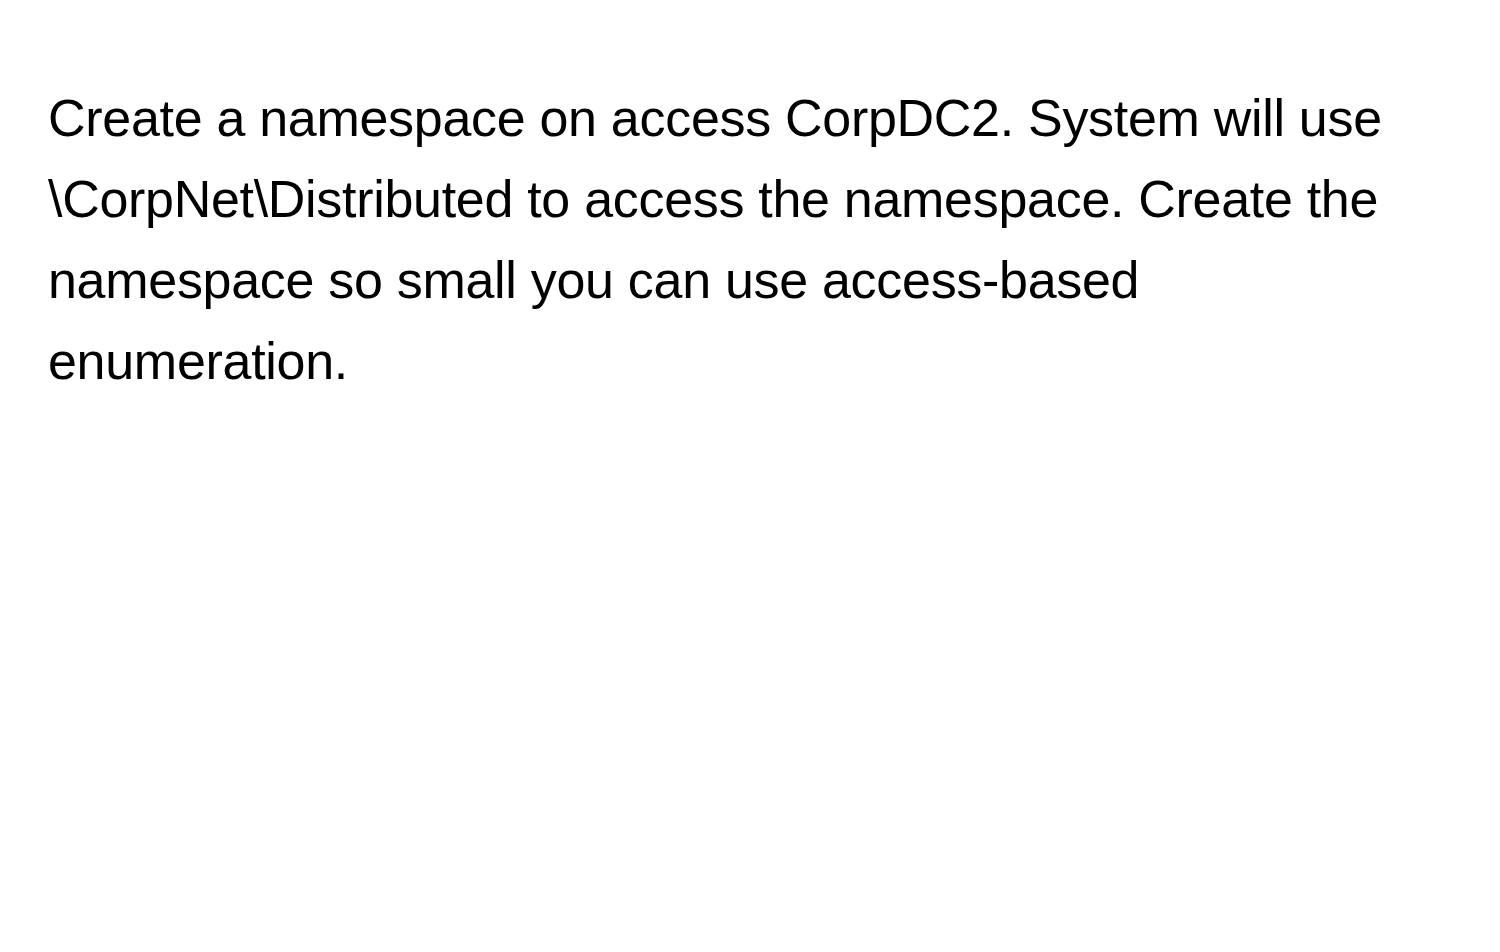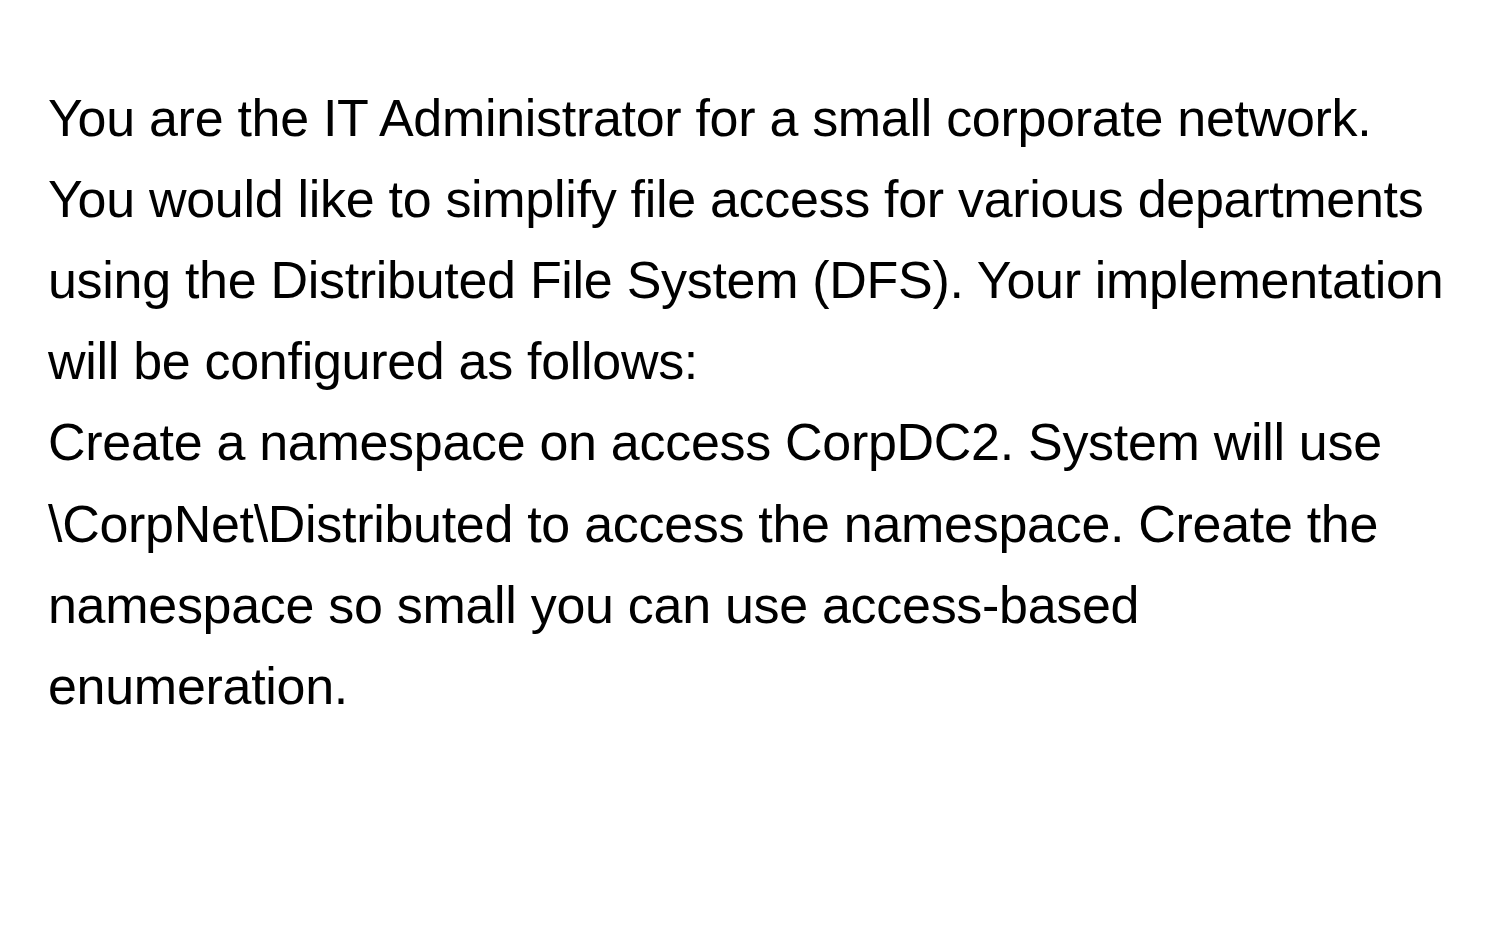--- a/index.html
+++ b/index.html
@@ -26,18 +26,15 @@
       font-weight: 400;
     }
     .italic {
     }
   </style>
 </head>
 <body>
 
 <div class="document-body">
   <p class="paragraph">
-    <span>You are the IT Administrator for a small corporate network. You would like to simplify file access for various departments using the Distributed File System (DFS). Your implementation will be configured as follows:</span>
-  </p>
-  <p class="paragraph">
     <span>Create a namespace on access </span><span class="italic">CorpDC2</span><span>. System will use </span><span class="italic">\CorpNet\Distributed</span><span> to access the namespace. Create the namespace so small you can use access-based enumeration.</span>
   </p>
 </div>
 
 </body></html>

